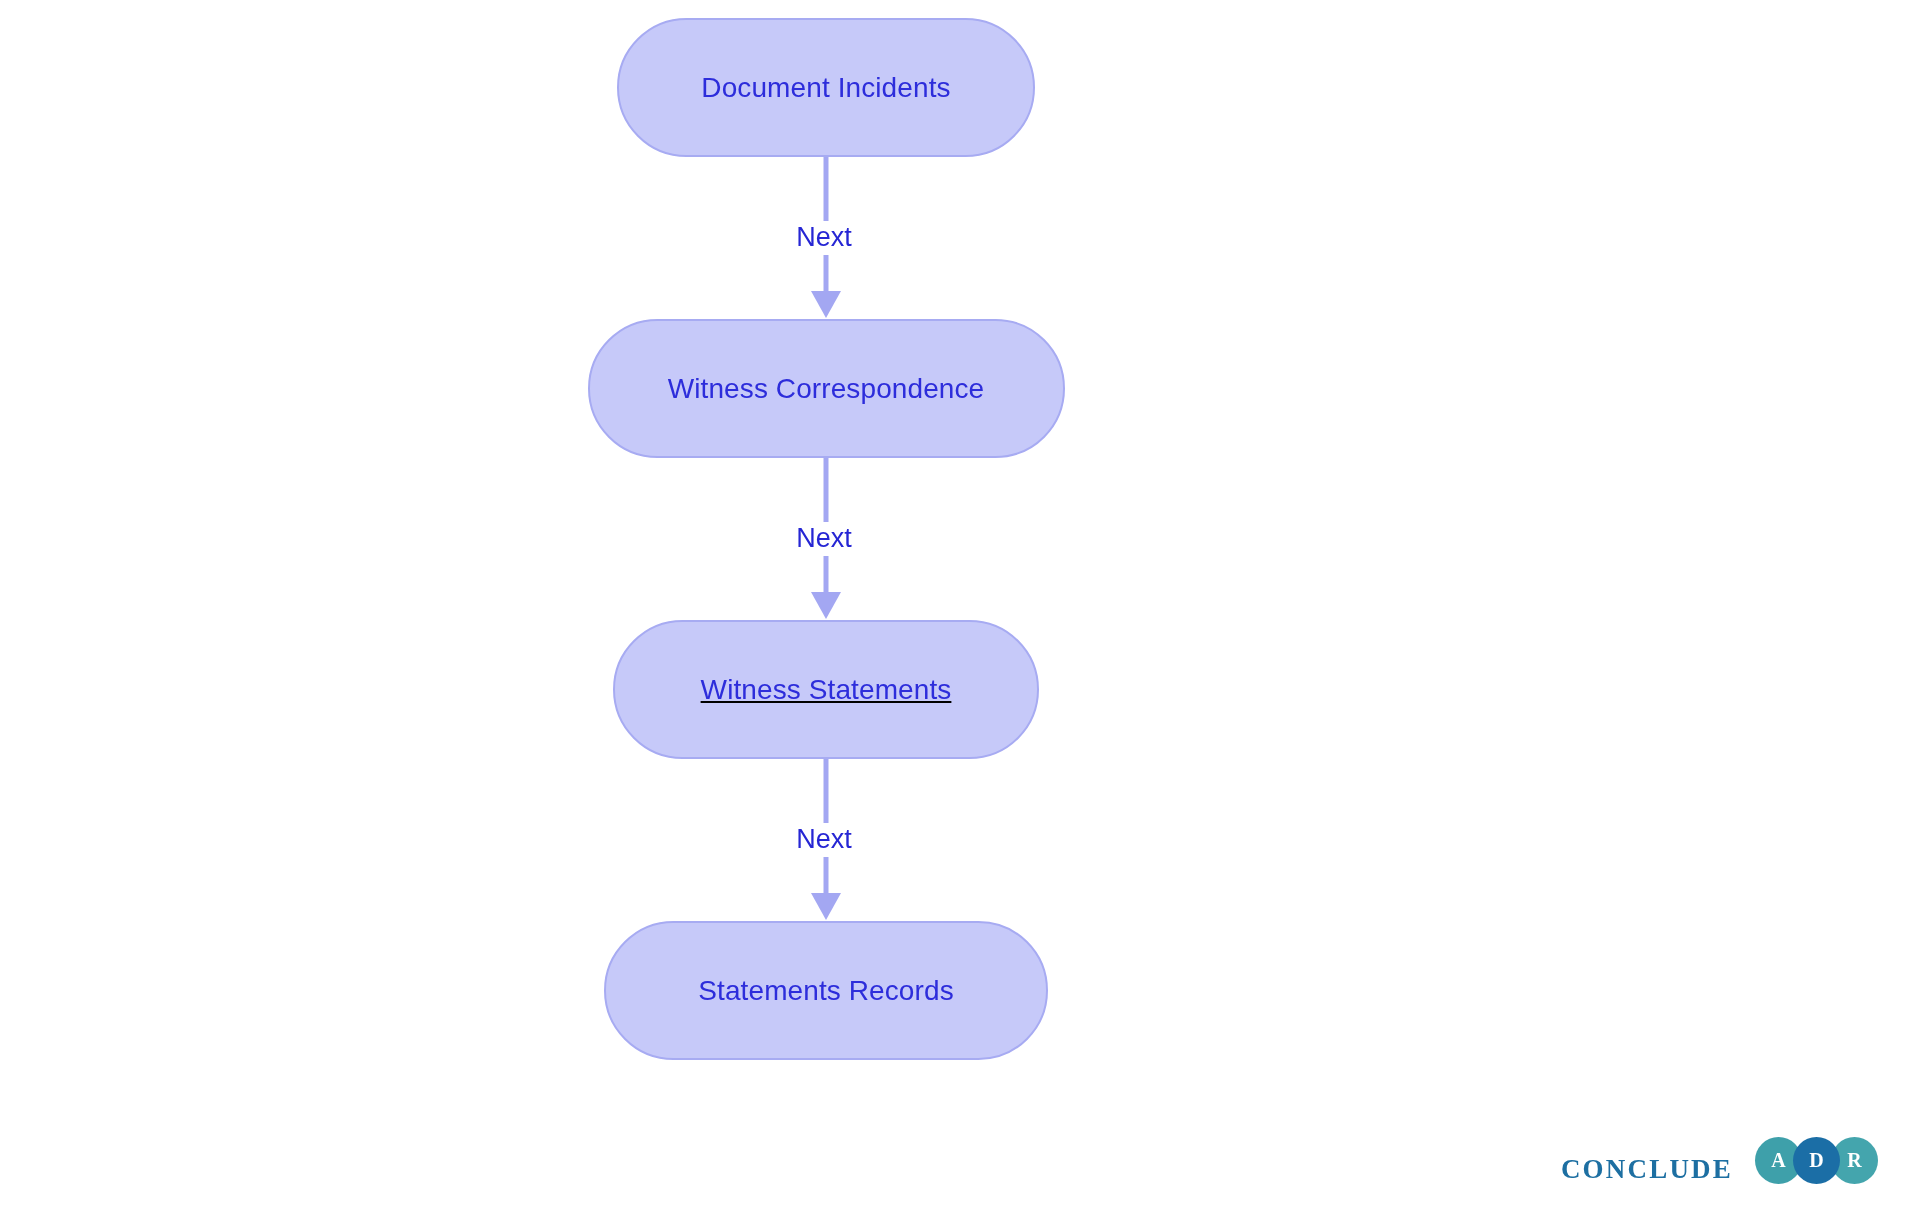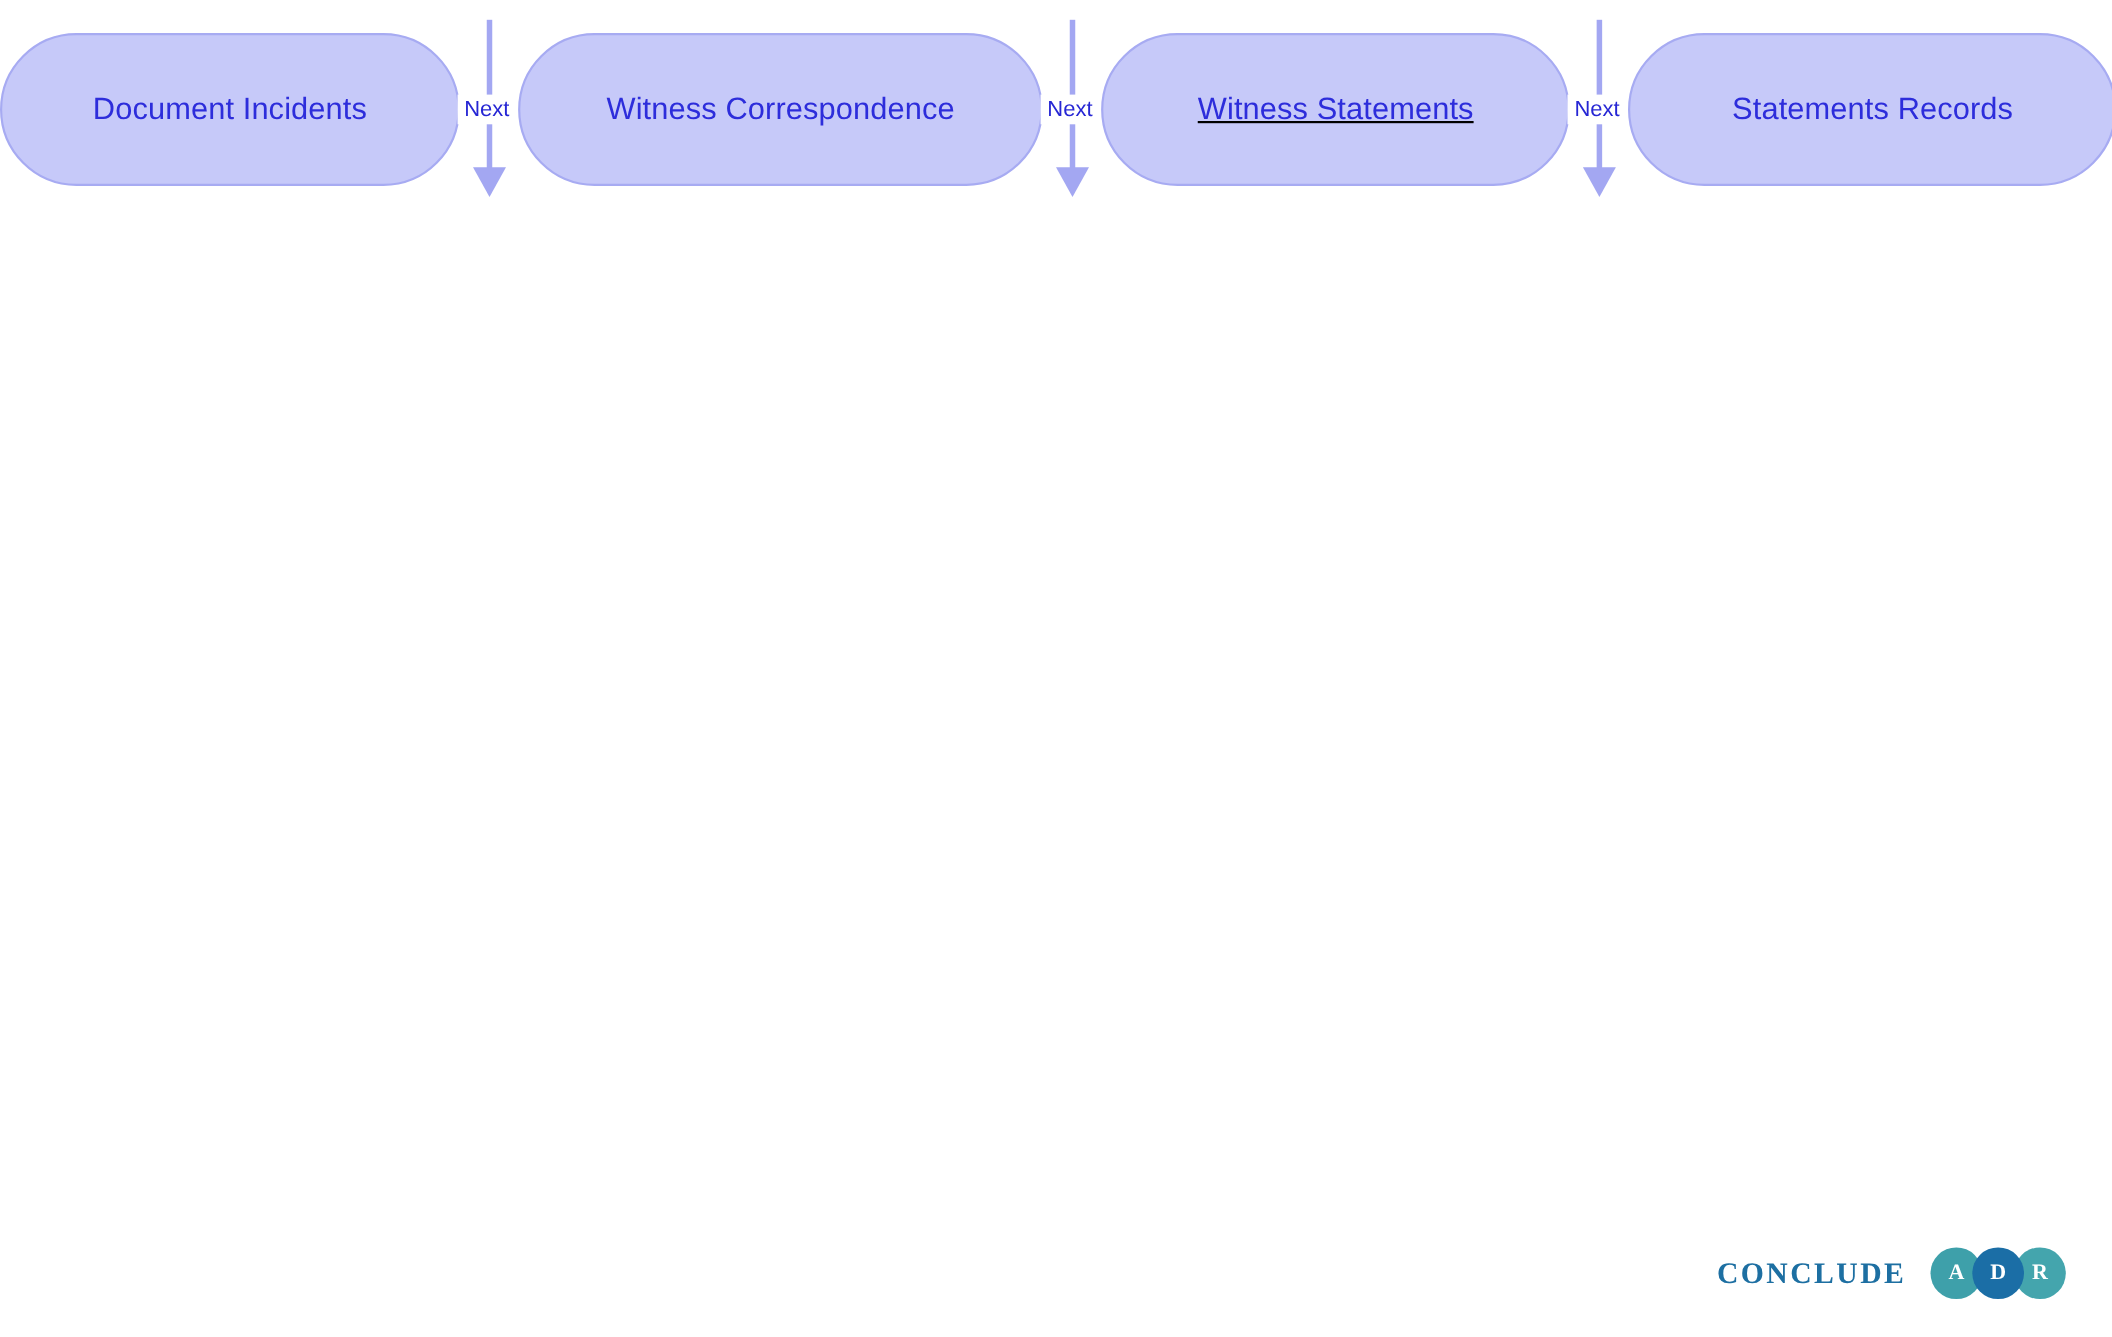--- a/index.html
+++ b/index.html
@@ -24,21 +24,21 @@
     height: 1215px;
   }
 
   
   .flow-column {
     position: absolute;
     left: 0;
     top: 18px;
     width: 1652px;
     display: flex;
-    flex-direction: row;
+    flex-direction: column;
     align-items: center;
   }
 
   
   .node {
     box-sizing: border-box;
     height: 139px;
     border-radius: 70px;
     background: #c6c9f9;
     border: 2px solid #a7abf2;
@@ -85,35 +85,35 @@
     transform: translateX(-50%);
     width: 0;
     height: 0;
     border-left: 15px solid transparent;
     border-right: 15px solid transparent;
     border-top: 27px solid #a3a7f2;
   }
   .conn-label {
     position: relative;
     z-index: 2;
-    font-size: 20px;
+    font-size: 27px;
     line-height: 1;
     color: #2626d4;
     background: #ffffff;
     padding: 3px 6px 4px 6px;
     transform: translateX(-2px);
   }
 
   
   #brand-logo {
     position: absolute;
     right: 42px;
     bottom: 30px;
     display: flex;
-    align-items: center;
+    align-items: flex-end;
     height: 56px;
   }
   .brand-wordmark {
     font-family: "Liberation Serif", "DejaVu Serif", serif;
     font-weight: 700;
     font-size: 27px;
     letter-spacing: 2.2px;
     color: #1d6fa2;
     margin-right: 22px;
     white-space: nowrap;

